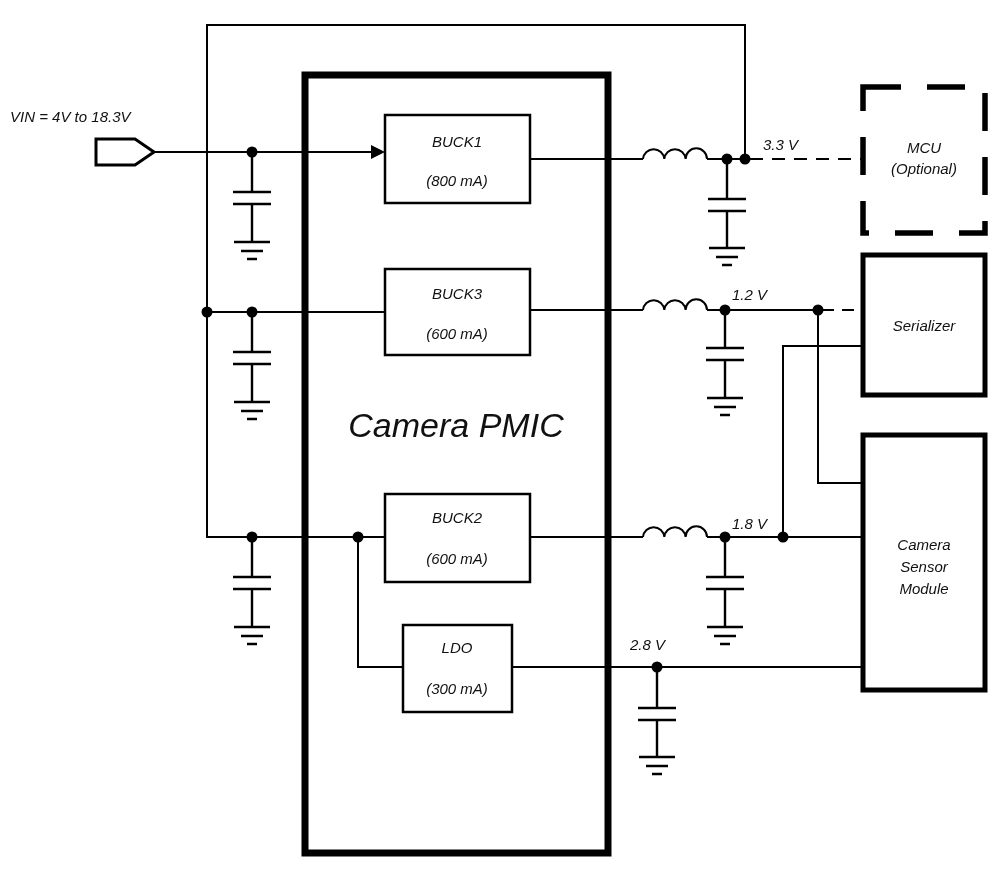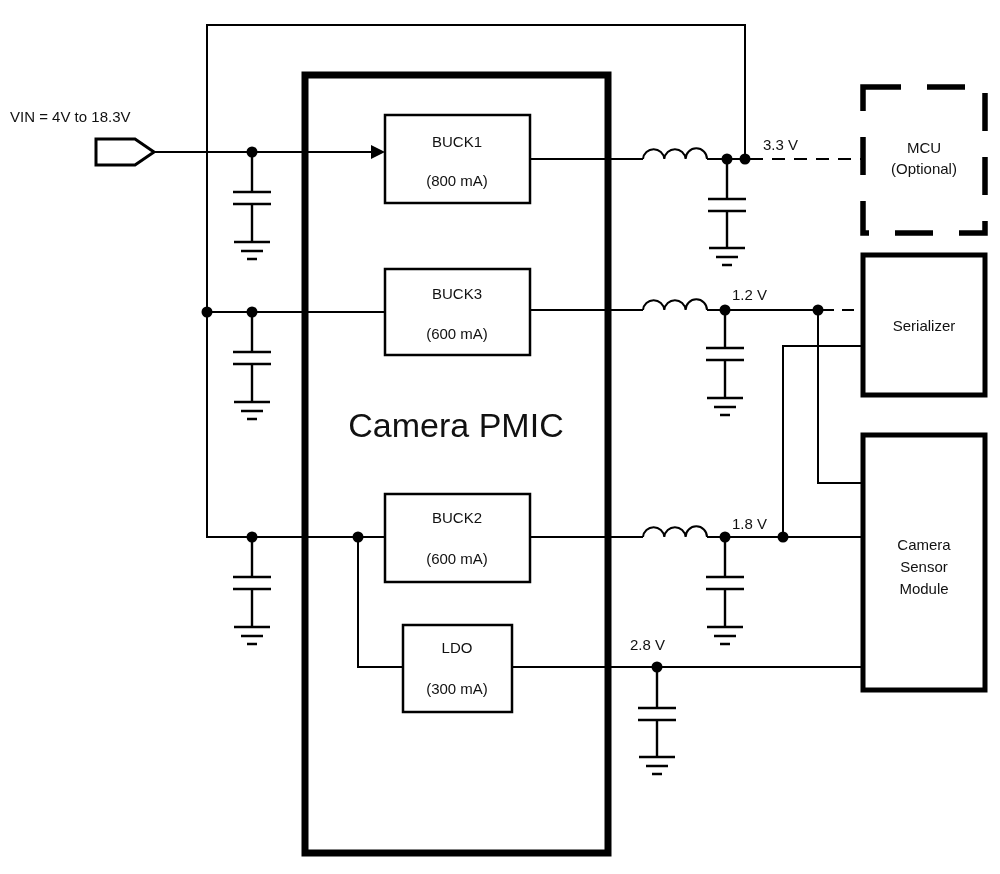--- a/index.html
+++ b/index.html
@@ -1,17 +1,17 @@
 <!DOCTYPE html>
 <html><head>
 <meta charset="utf-8">
 <style>
   html,body{margin:0;padding:0;background:#ffffff;}
   #stage{position:relative;width:1000px;height:874px;background:#ffffff;
-         font-family:"Liberation Sans", sans-serif;}
+         font-family:"Liberation Sans", sans-serif;font-style:italic;}
   svg{display:block;}
   text{fill:#111111;font-family:"Liberation Sans", sans-serif;}
   .lbl{font-size:15px;}
   .big{font-size:34px;}
 </style>
 </head>
 <body>
 
 <div id="stage">
 <svg width="1000" height="874" viewBox="0 0 1000 874">

